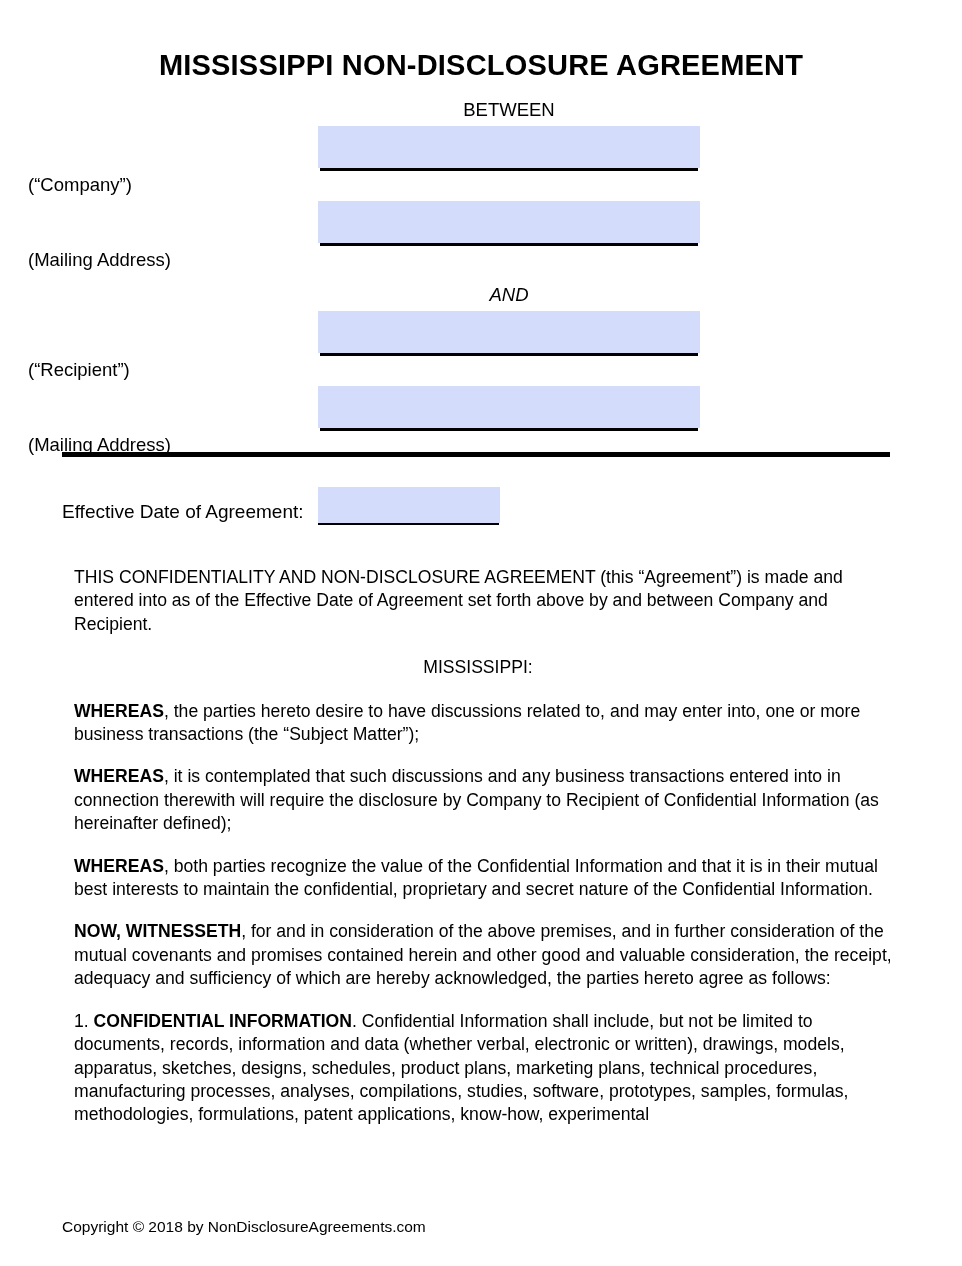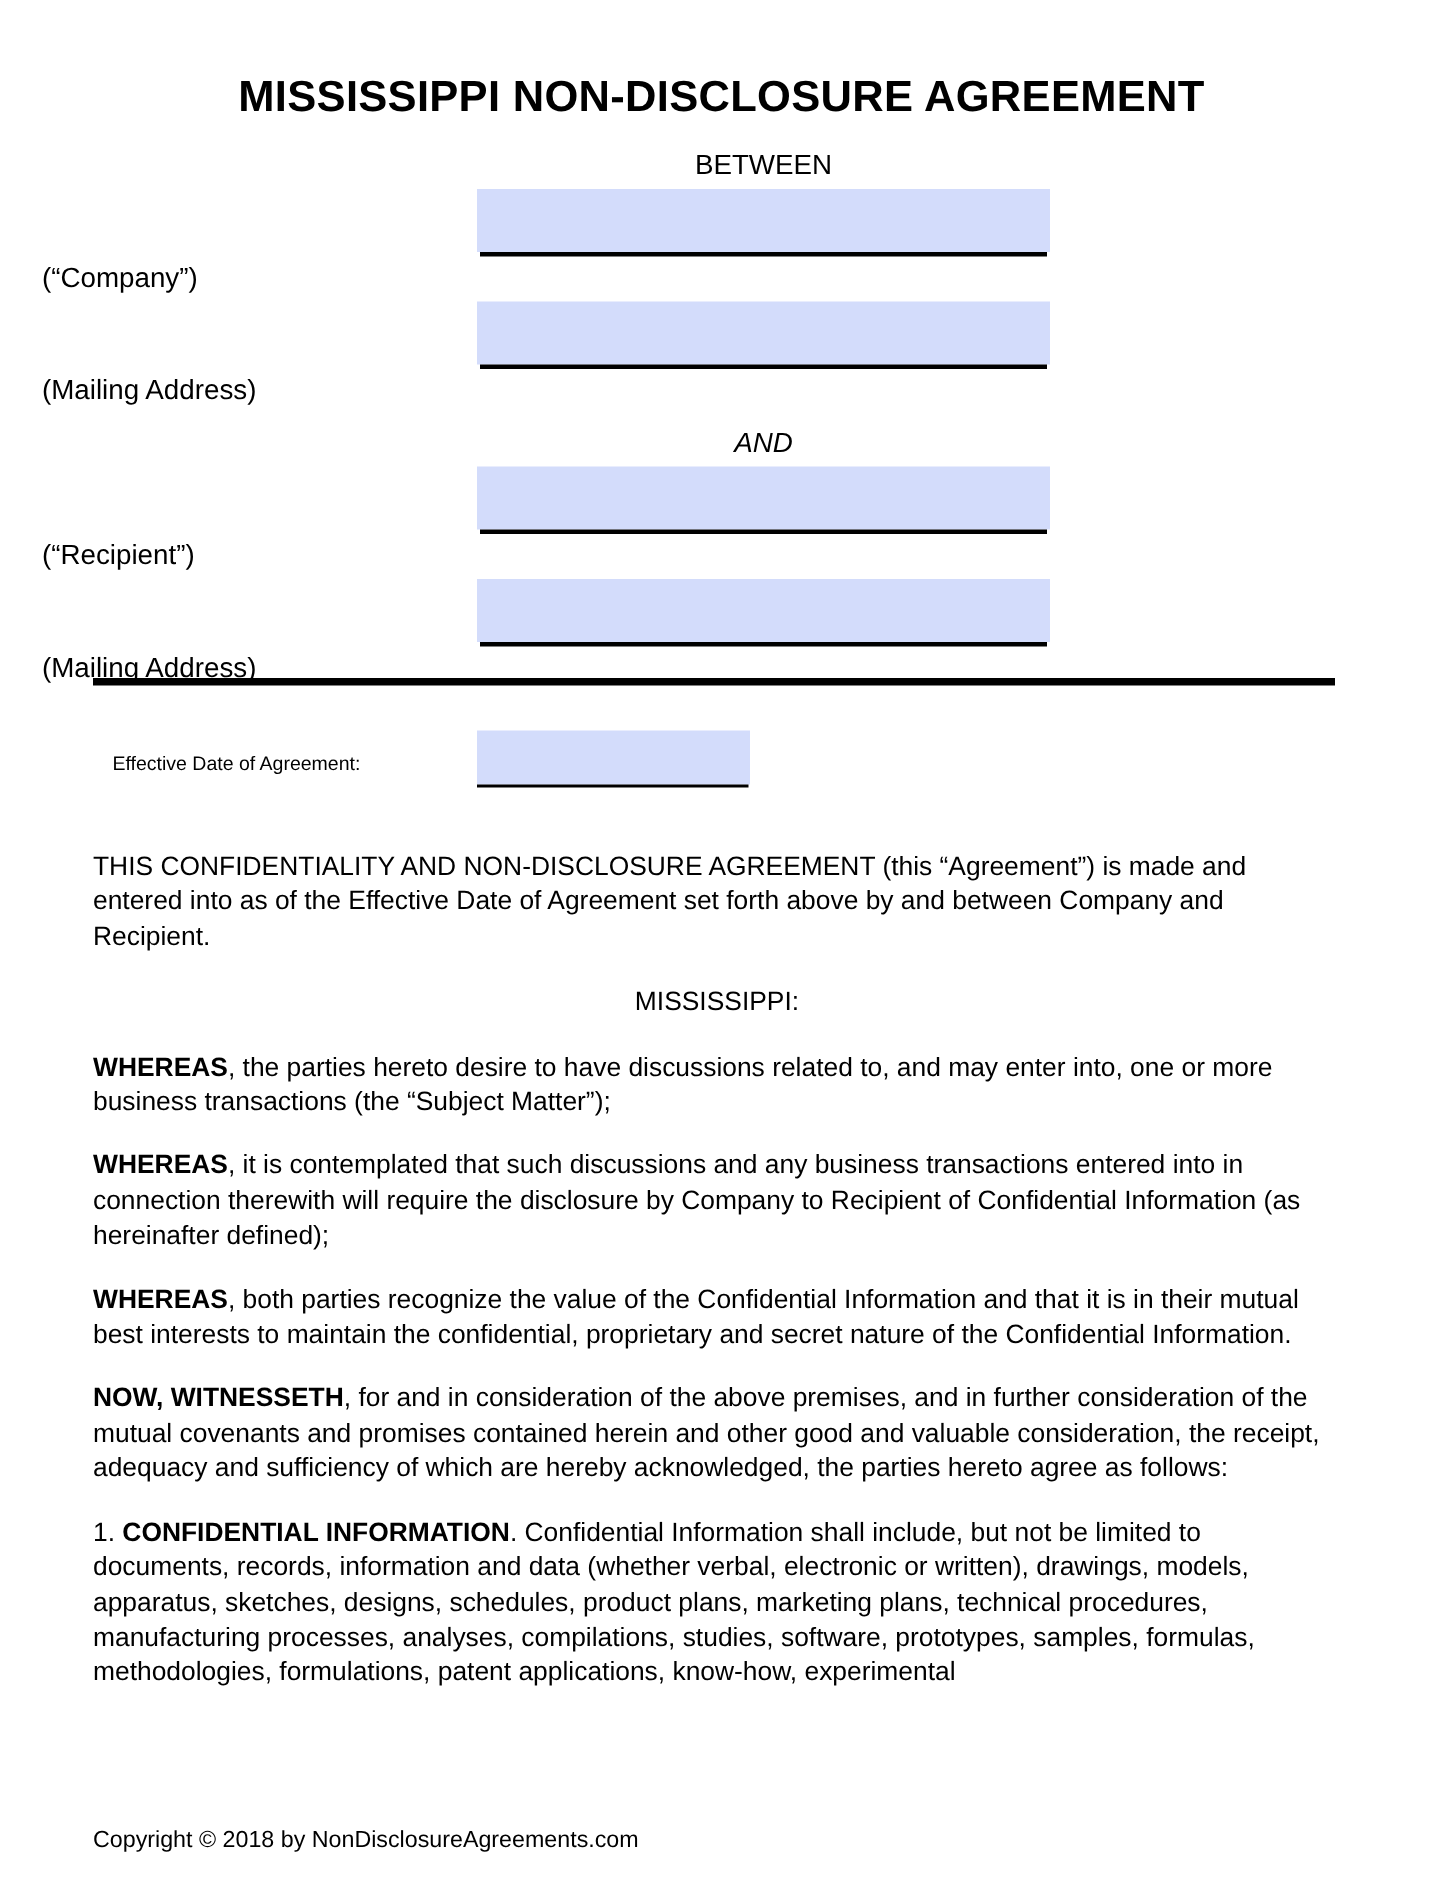--- a/index.html
+++ b/index.html
@@ -90,23 +90,23 @@
   
   .effective-date {
     position: absolute;
     top: 487px;
     left: 62px;
     width: 600px;
     height: 40px;
   }
   .ed-label {
     position: absolute;
-    left: 13px;
+    left: 0;
     top: 14px;
-    font-size: 13px;
+    font-size: 19px;
     white-space: nowrap;
   }
   .ed-box {
     position: absolute;
     left: 256px;
     top: 0;
     width: 182px;
     height: 36px;
     background: #d3dcfb;
   }
@@ -122,21 +122,21 @@
   
   .body-copy {
     position: absolute;
     top: 566px;
     left: 62px;
     width: 832px;
     font-size: 17.6px;
     line-height: 23.4px;
   }
   .body-copy p {
-    margin: 0 0 20px 0;
+    margin: 0 0 20px 12px;
   }
   .body-copy p.witnesseth {
     text-align: center;
     margin: 0 0 20px 0;
   }
   .body-copy p.tight {
     margin-bottom: 19px;
   }
   .lead { font-weight: bold; }
 

